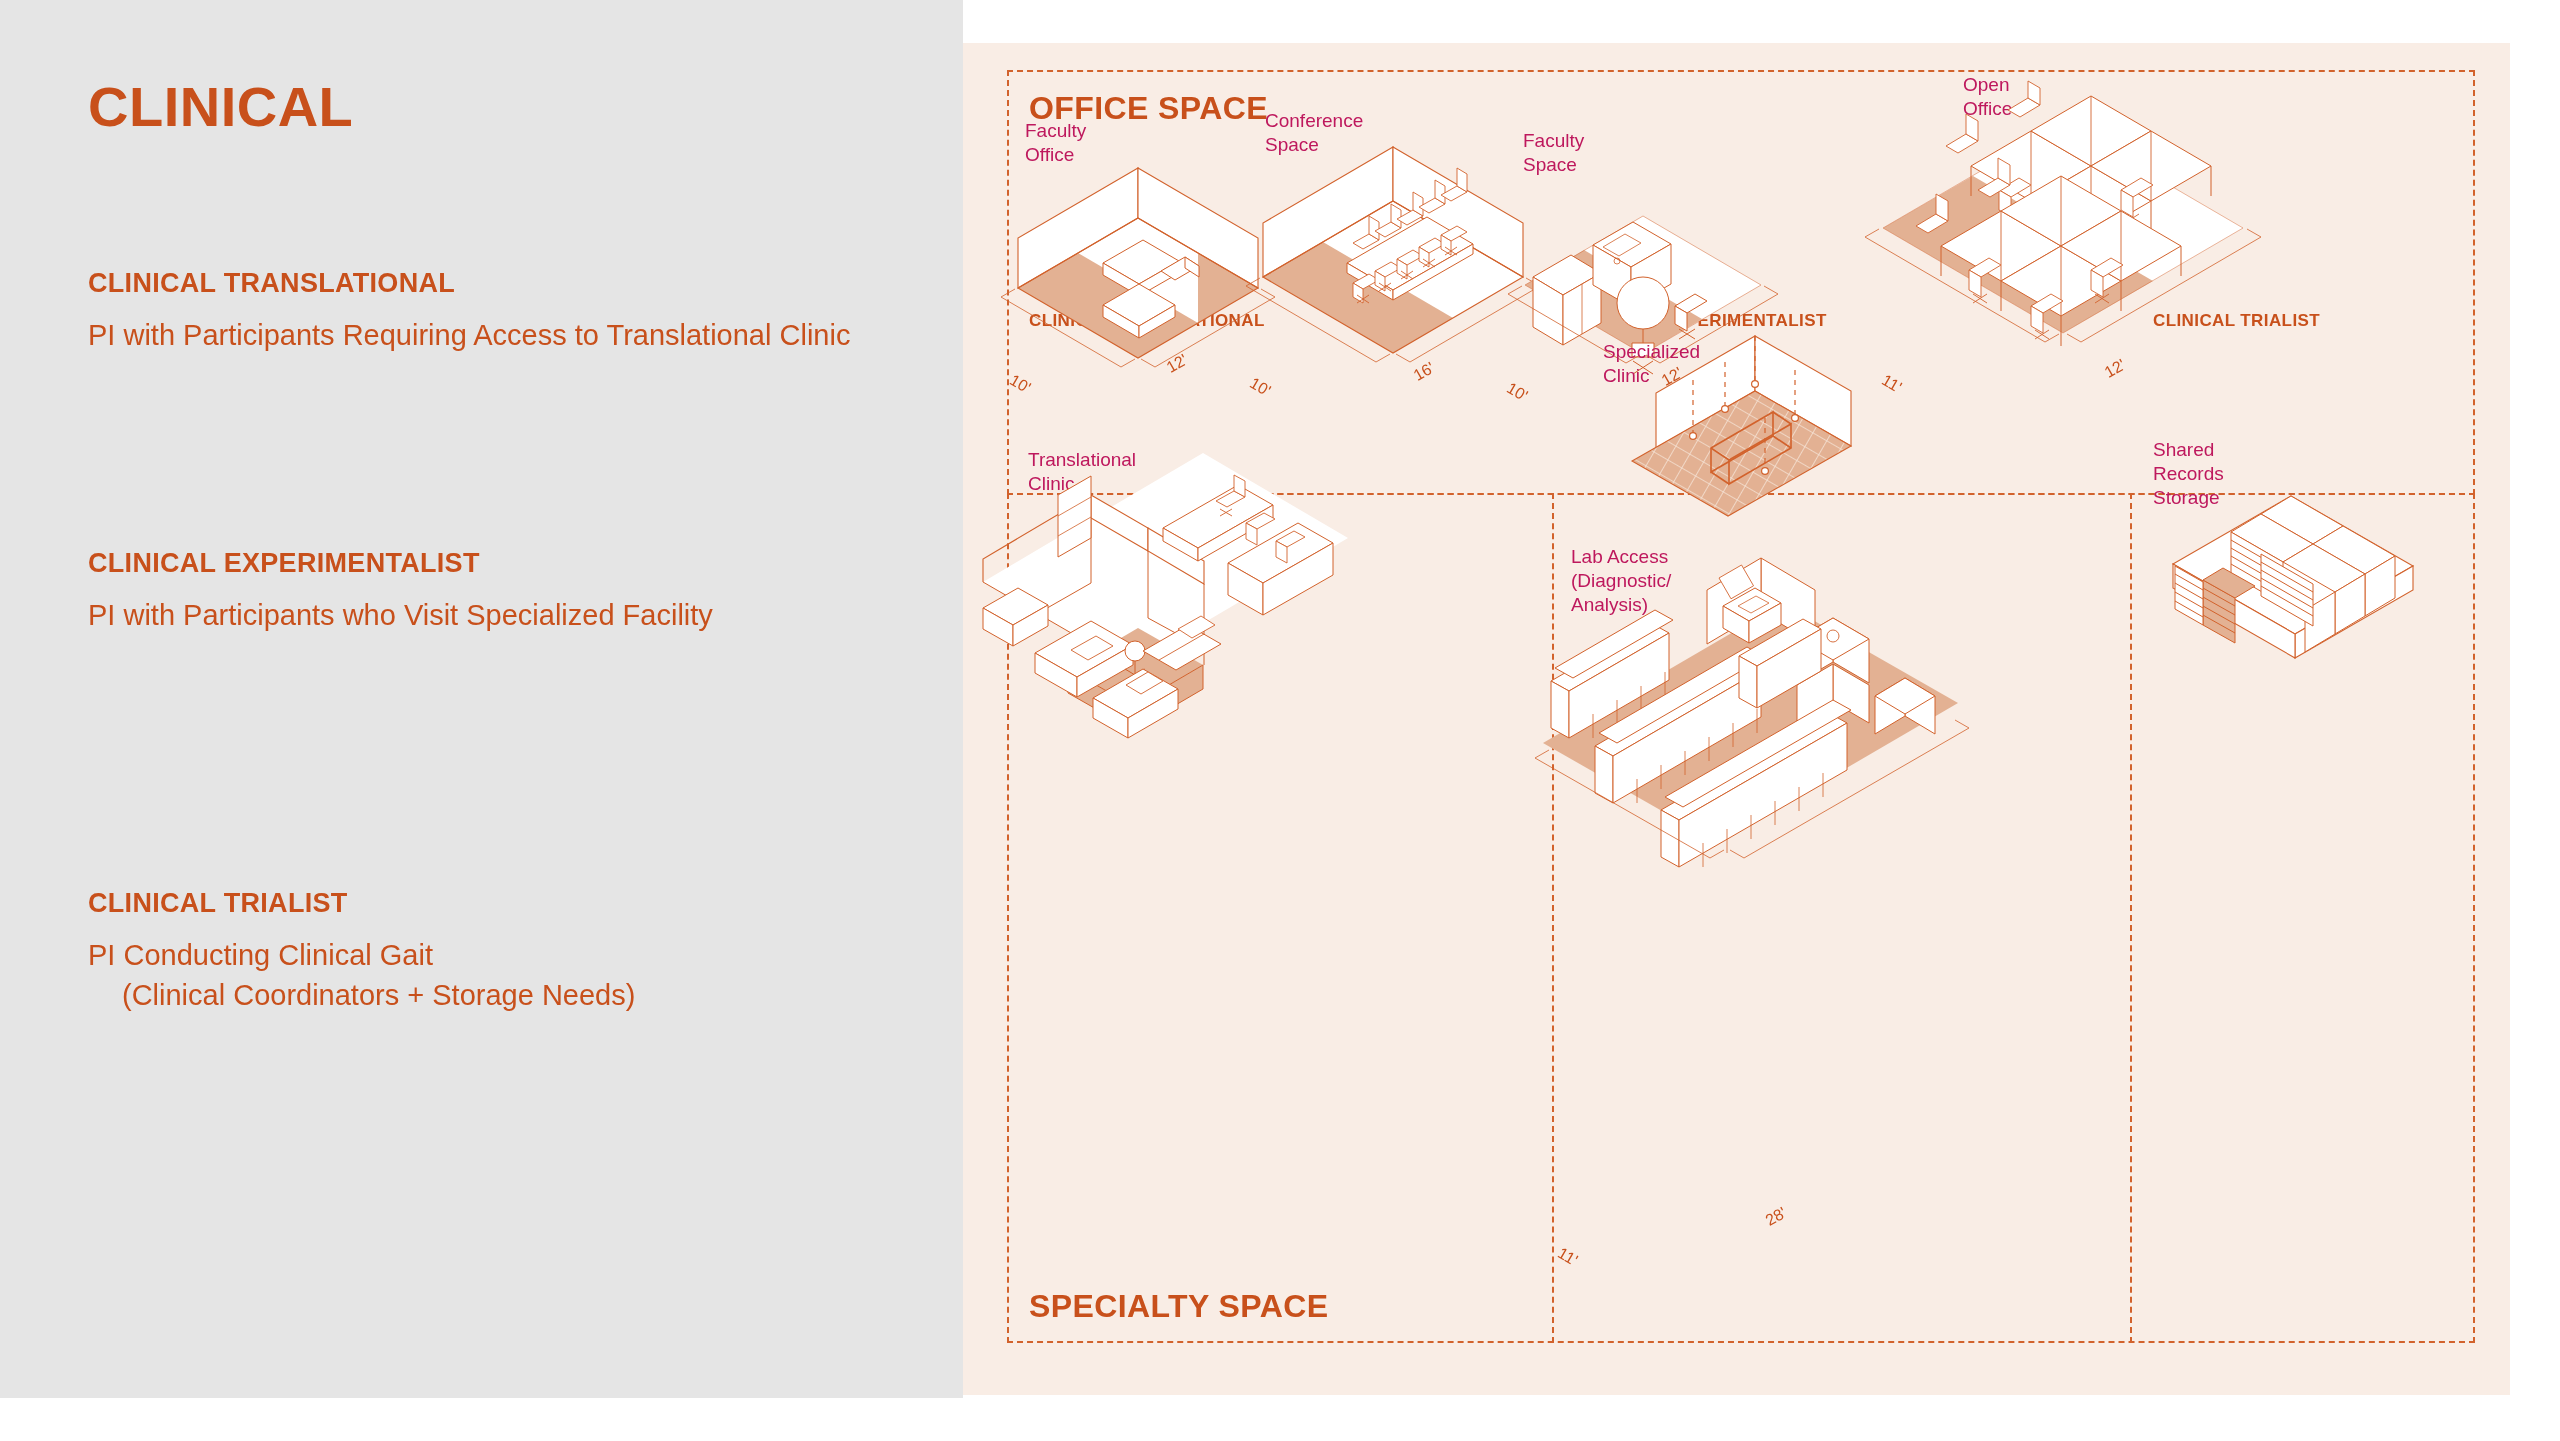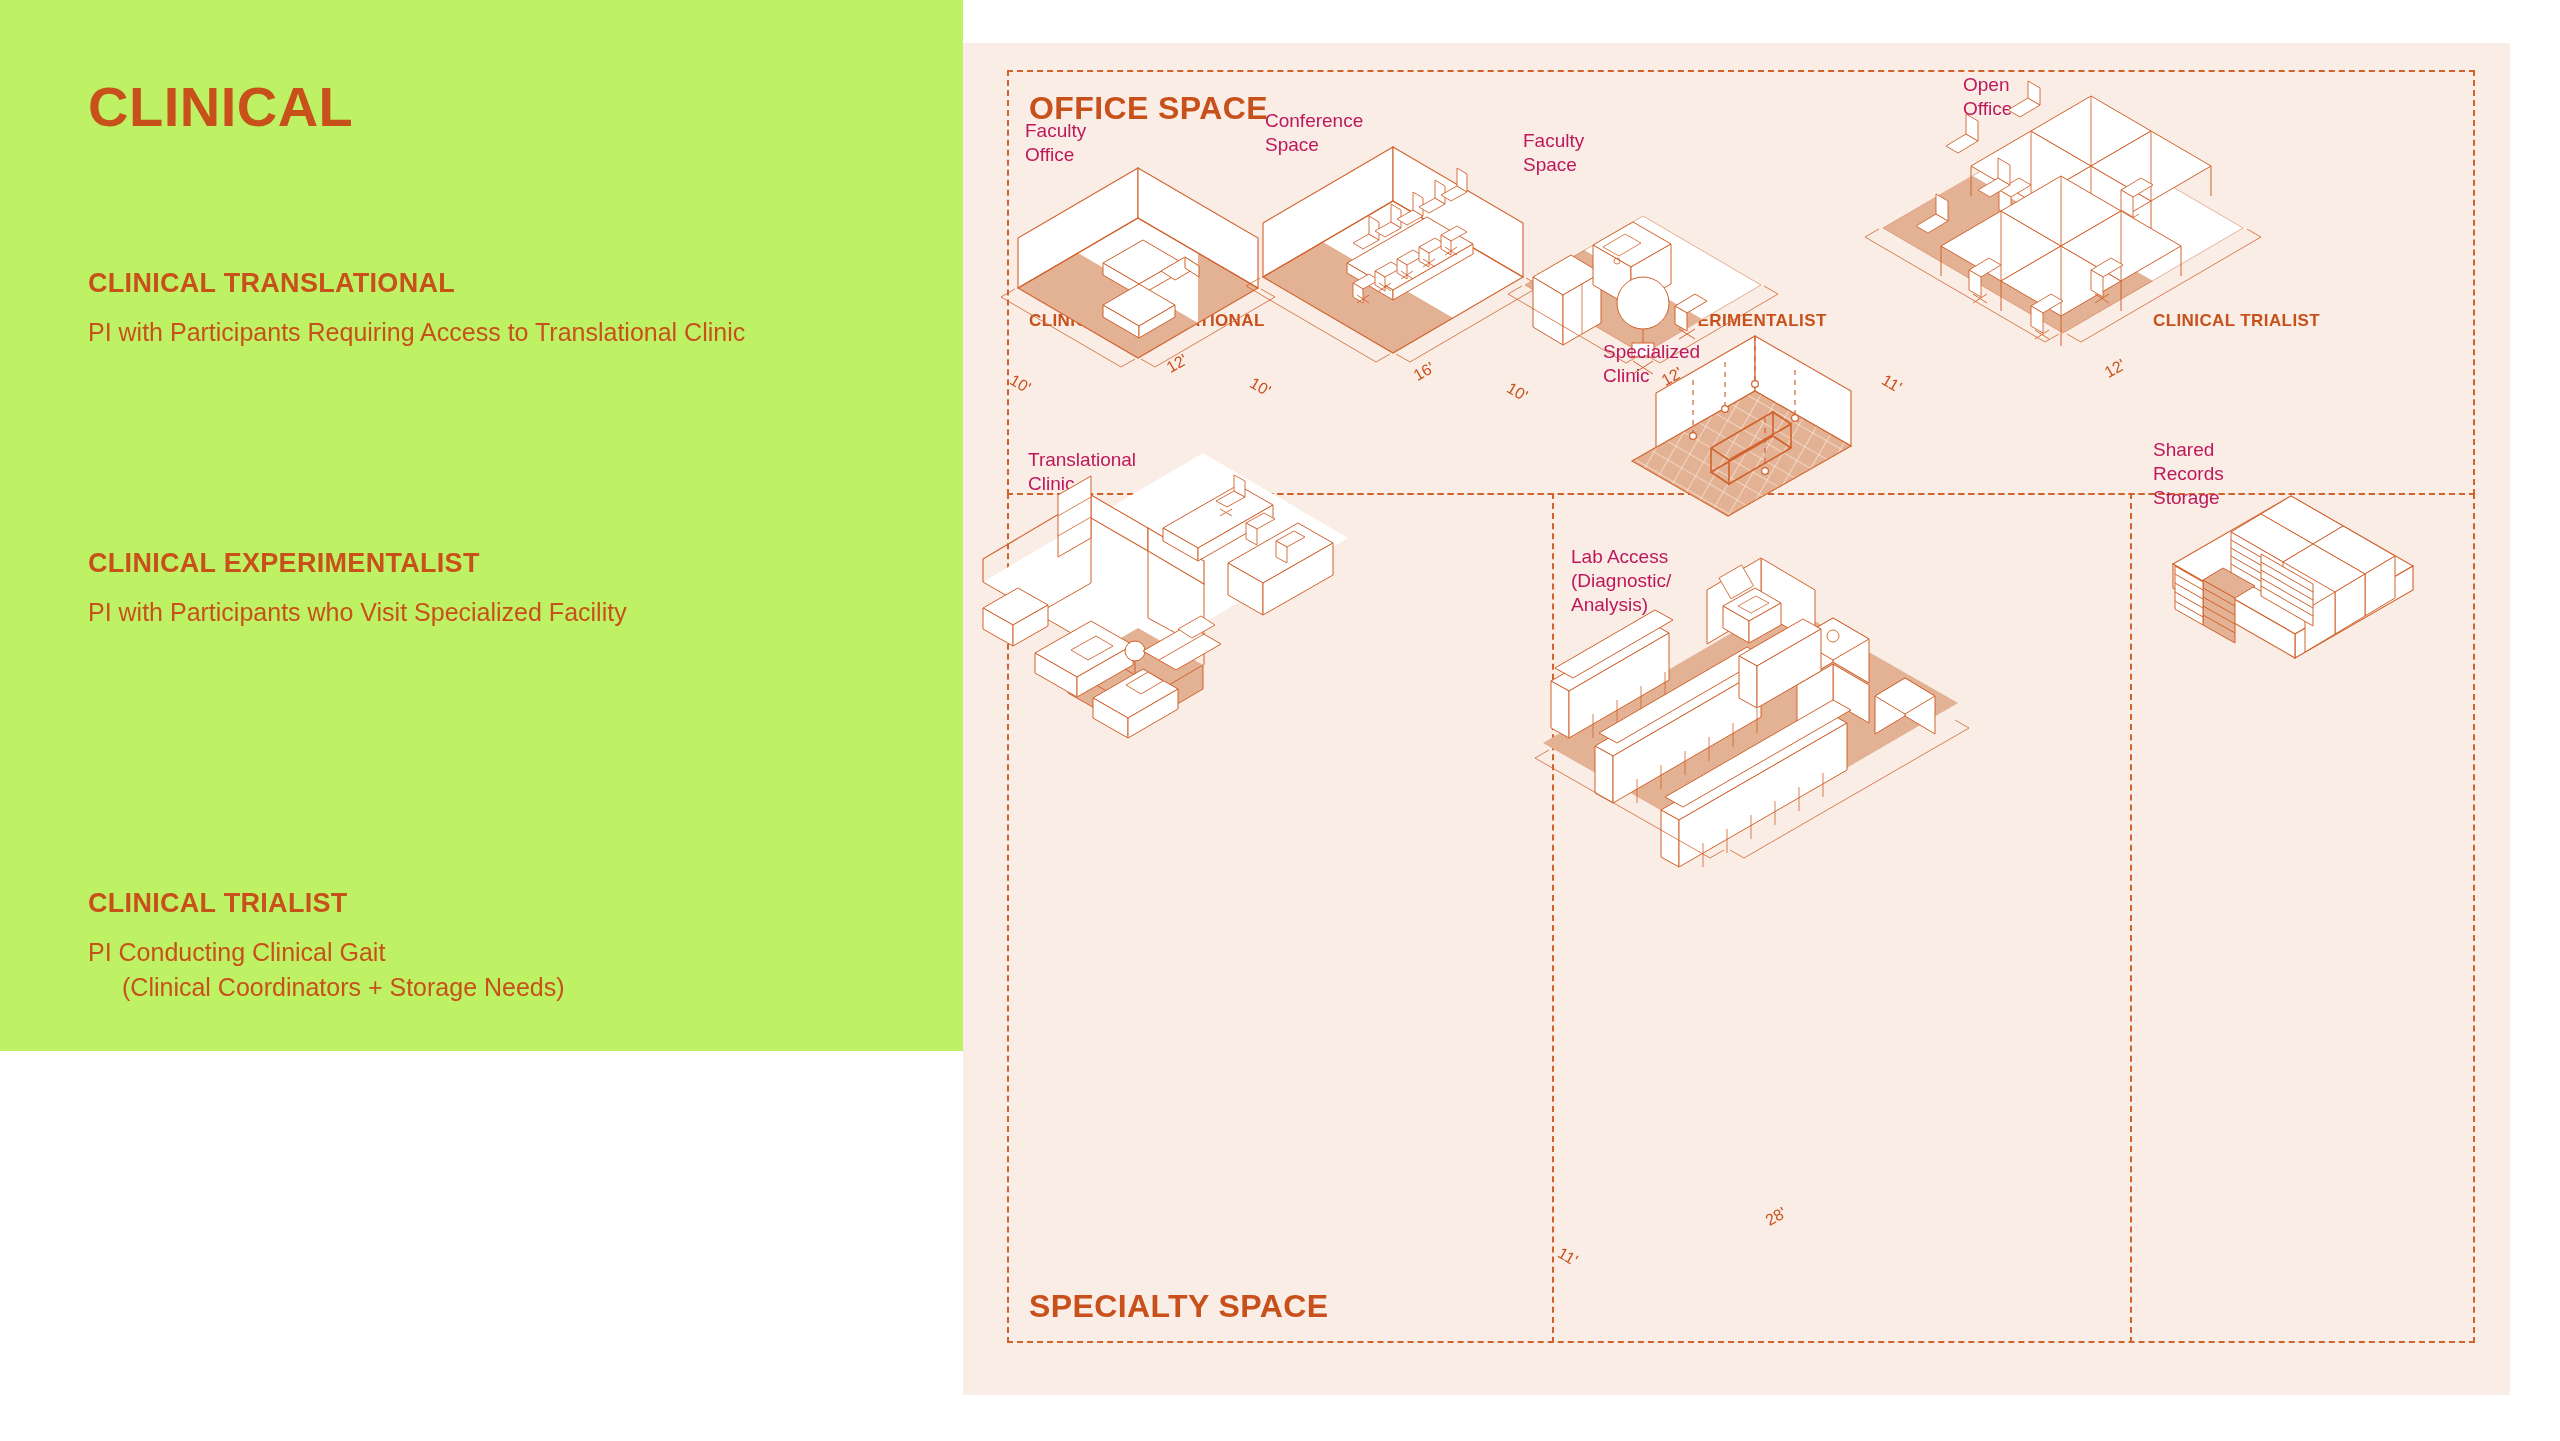--- a/index.html
+++ b/index.html
@@ -15,22 +15,22 @@
     overflow: hidden;
     font-family: "Liberation Sans", sans-serif;
     -webkit-font-smoothing: antialiased;
   }
 
   
   .left-col {
     position: absolute;
     left: 0; top: 0;
     width: 963px;
-    height: 1051px;
-    background: #bef264;
+    height: 1398px;
+    background: #e5e5e5;
   }
   .page-title {
     position: absolute;
     left: 88px;
     top: 78px;
     font-size: 56px;
     font-weight: bold;
     letter-spacing: 0.5px;
     color: #C8501B;
     line-height: 1.05;
@@ -44,21 +44,21 @@
 
   .role-title {
     font-size: 27px;
     font-weight: bold;
     letter-spacing: 0.3px;
     color: #C8501B;
     margin: 0 0 16px 0;
     white-space: nowrap;
   }
   .role-line {
-    font-size: 25px;
+    font-size: 29px;
     font-weight: normal;
     color: #C8501B;
     line-height: 1.38;
     margin: 0 0 20px 0;
     white-space: nowrap;
   }
   .role-line:last-child { margin-bottom: 0; }
   .role-line .indent { display: block; padding-left: 34px; }
 
   

